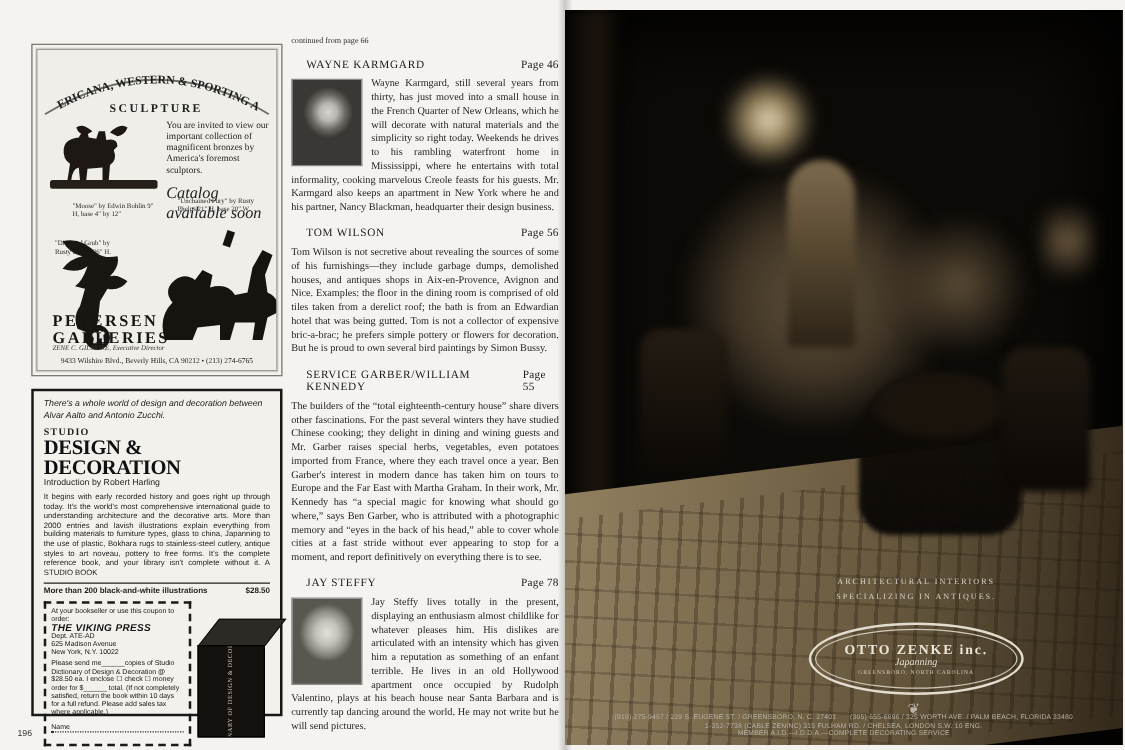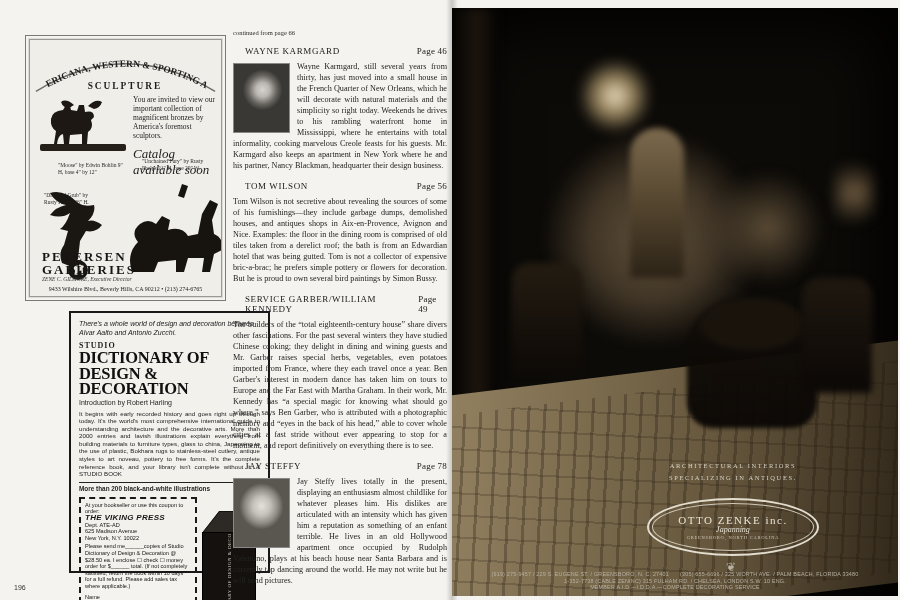--- a/index.html
+++ b/index.html
@@ -23,21 +23,21 @@
   .gallery-block{ position:absolute; left:12px; right:0; bottom:14px; text-align:left;}
   .gallery-name{ font-family:"Liberation Serif",serif; font-weight:bold; letter-spacing:2px;
     font-size:13px; line-height:13px; color:#161616;}
   .gallery-dir{ font-size:5.5px; font-style:italic; color:#333; }
   .gallery-addr{ position:absolute; left:0; right:0; bottom:4px; text-align:center; font-size:6px; color:#222;}
   .pg-logo{ position:absolute; left:38px; bottom:16px; width:20px; height:20px; border-radius:50%;
     background:#181512; display:flex; align-items:center; justify-content:center;}
   .pg-logo svg{ width:14px; height:12px; fill:#e8e5de;}
 
   .ad-viking{ position:absolute; left:25px; top:311px; width:201px; height:262px;
-    background:#f2f1ec; border:2px solid #181818; padding:7px 8px; font-family:"Liberation Sans",sans-serif;margin-left:44px;}
+    background:#f2f1ec; border:2px solid #181818; padding:7px 8px; font-family:"Liberation Sans",sans-serif;}
   .vk-tag{ font-style:italic; font-size:7px; line-height:8.5px; color:#1b1b1b; margin-bottom:4px;}
   .vk-brand{ font-family:"Liberation Serif",serif; font-weight:bold; font-size:8px; letter-spacing:1px;}
   .vk-title{ font-family:"Liberation Serif",serif; font-weight:bold; font-size:16.5px; line-height:15.5px;
     letter-spacing:-0.3px; color:#101010;}
   .vk-intro{ font-size:7px; margin:2px 0 4px;}
   .vk-body{ font-size:6.2px; line-height:7.6px; text-align:justify; color:#1c1c1c;}
   .vk-rule{ border-top:1px solid #222; margin:4px 0 2px;}
   .vk-illus{ display:flex; justify-content:space-between; font-size:6.4px; font-weight:bold;}
   .coupon-wrap{ position:relative; margin-top:5px; height:116px;}
   .coupon{ position:absolute; left:0; top:0; width:118px; height:116px; border:2px dashed #1a1a1a;
@@ -104,21 +104,21 @@
     background:linear-gradient(90deg,#050403 0%, #1c150d 55%, #050403 100%);}
 
   .zenke-caption{ position:absolute; left:63%; top:452px; transform:translateX(-50%);
     text-align:center; color:#d8d3c6; font-family:"Liberation Serif",serif;
     font-size:6.5px; letter-spacing:1.6px; line-height:12px; white-space:nowrap;}
   .zenke-oval{ position:absolute; left:63%; top:490px; transform:translateX(-50%);
     width:172px; height:58px; border:2px solid #e3ddcf; border-radius:50%;
     display:flex; align-items:center; justify-content:center;}
   .zenke-oval .inner-ring{ position:absolute; inset:3px; border:1px solid #cfc8b8; border-radius:50%;}
   .zenke-oval .txt{ text-align:center; color:#ece6d8; position:relative;}
-  .zenke-name{ font-family:"Liberation Serif",serif; font-weight:normal; font-size:11px; letter-spacing:1.5px;}
+  .zenke-name{ font-family:"Liberation Serif",serif; font-weight:bold; font-size:11px; letter-spacing:1.5px;}
   .zenke-script{ font-family:"Liberation Serif",serif; font-style:italic; font-size:8px; margin-top:-1px;}
   .zenke-sub{ font-size:4.5px; letter-spacing:0.8px; margin-top:1px; color:#cfc8b8;}
   .zenke-flourish{ position:absolute; left:63%; top:552px; transform:translateX(-50%);
     color:#b9b2a2; font-size:12px; letter-spacing:4px;}
   .zenke-credits{ position:absolute; left:50%; bottom:5px; transform:translateX(-50%);
     width:96%; text-align:center; color:#b6b0a2; font-family:"Liberation Sans",sans-serif;
     font-size:5.4px; line-height:6.6px; letter-spacing:0.2px; white-space:nowrap;}
 
   .gutter-shadow{ position:absolute; left:446px; top:0; width:12px; height:600px;
     background:linear-gradient(90deg, rgba(0,0,0,0) 0%, rgba(0,0,0,0.18) 50%, rgba(0,0,0,0) 100%);}
@@ -167,21 +167,20 @@
         <div class="gallery-name">PETERSEN GALLERIES</div>
         <div class="gallery-dir">ZENE C. GILMORE, Executive Director</div>
       </div>
       <div class="gallery-addr">9433 Wilshire Blvd., Beverly Hills, CA 90212 • (213) 274-6765</div>
     </div>
   </div>
 
   <div class="ad-viking">
     <div class="vk-tag">There's a whole world of design and decoration between Alvar Aalto and Antonio Zucchi.</div>
     <div class="vk-brand">STUDIO</div>
-    <div class="vk-title">DICTIONARY OF</div>
     <div class="vk-title">DESIGN &amp; DECORATION</div>
     <div class="vk-intro">Introduction by Robert Harling</div>
     <div class="vk-body">It begins with early recorded history and goes right up through today. It's the world's most comprehensive international guide to understanding architecture and the decorative arts. More than 2000 entries and lavish illustrations explain everything from building materials to furniture types, glass to china, Japanning to the use of plastic, Bokhara rugs to stainless-steel cutlery, antique styles to art noveau, pottery to free forms. It's the complete reference book, and your library isn't complete without it. A STUDIO BOOK</div>
     <div class="vk-rule"></div>
     <div class="vk-illus">
       <span>More than 200 black-and-white illustrations</span>
       <span>$28.50</span>
     </div>
     <div class="coupon-wrap">
       <div class="coupon">
@@ -220,21 +219,21 @@
     <div class="sec-head">
       <span>TOM WILSON</span>
       <span class="pg">Page 56</span>
     </div>
     <div class="sec-body">
       <span>Tom Wilson is not secretive about revealing the sources of some of his furnishings—they include garbage dumps, demolished houses, and antiques shops in Aix-en-Provence, Avignon and Nice. Examples: the floor in the dining room is comprised of old tiles taken from a derelict roof; the bath is from an Edwardian hotel that was being gutted. Tom is not a collector of expensive bric-a-brac; he prefers simple pottery or flowers for decoration. But he is proud to own several bird paintings by Simon Bussy.</span>
     </div>
 
     <div class="sec-head">
       <span>SERVICE GARBER/WILLIAM KENNEDY</span>
-      <span class="pg">Page 49</span>
+      <span class="pg">Page 55</span>
     </div>
     <div class="sec-body">
       <span>The builders of the “total eighteenth-century house” share divers other fascinations. For the past several winters they have studied Chinese cooking; they delight in dining and wining guests and Mr. Garber raises special herbs, vegetables, even potatoes imported from France, where they each travel once a year. Ben Garber's interest in modern dance has taken him on tours to Europe and the Far East with Martha Graham. In their work, Mr. Kennedy has “a special magic for knowing what should go where,” says Ben Garber, who is attributed with a photographic memory and “eyes in the back of his head,” able to cover whole cities at a fast stride without ever appearing to stop for a moment, and report definitively on everything there is to see.</span>
     </div>
 
     <div class="sec-head">
       <span>JAY STEFFY</span>
       <span class="pg">Page 78</span>
     </div>
     <div class="sec-body">

